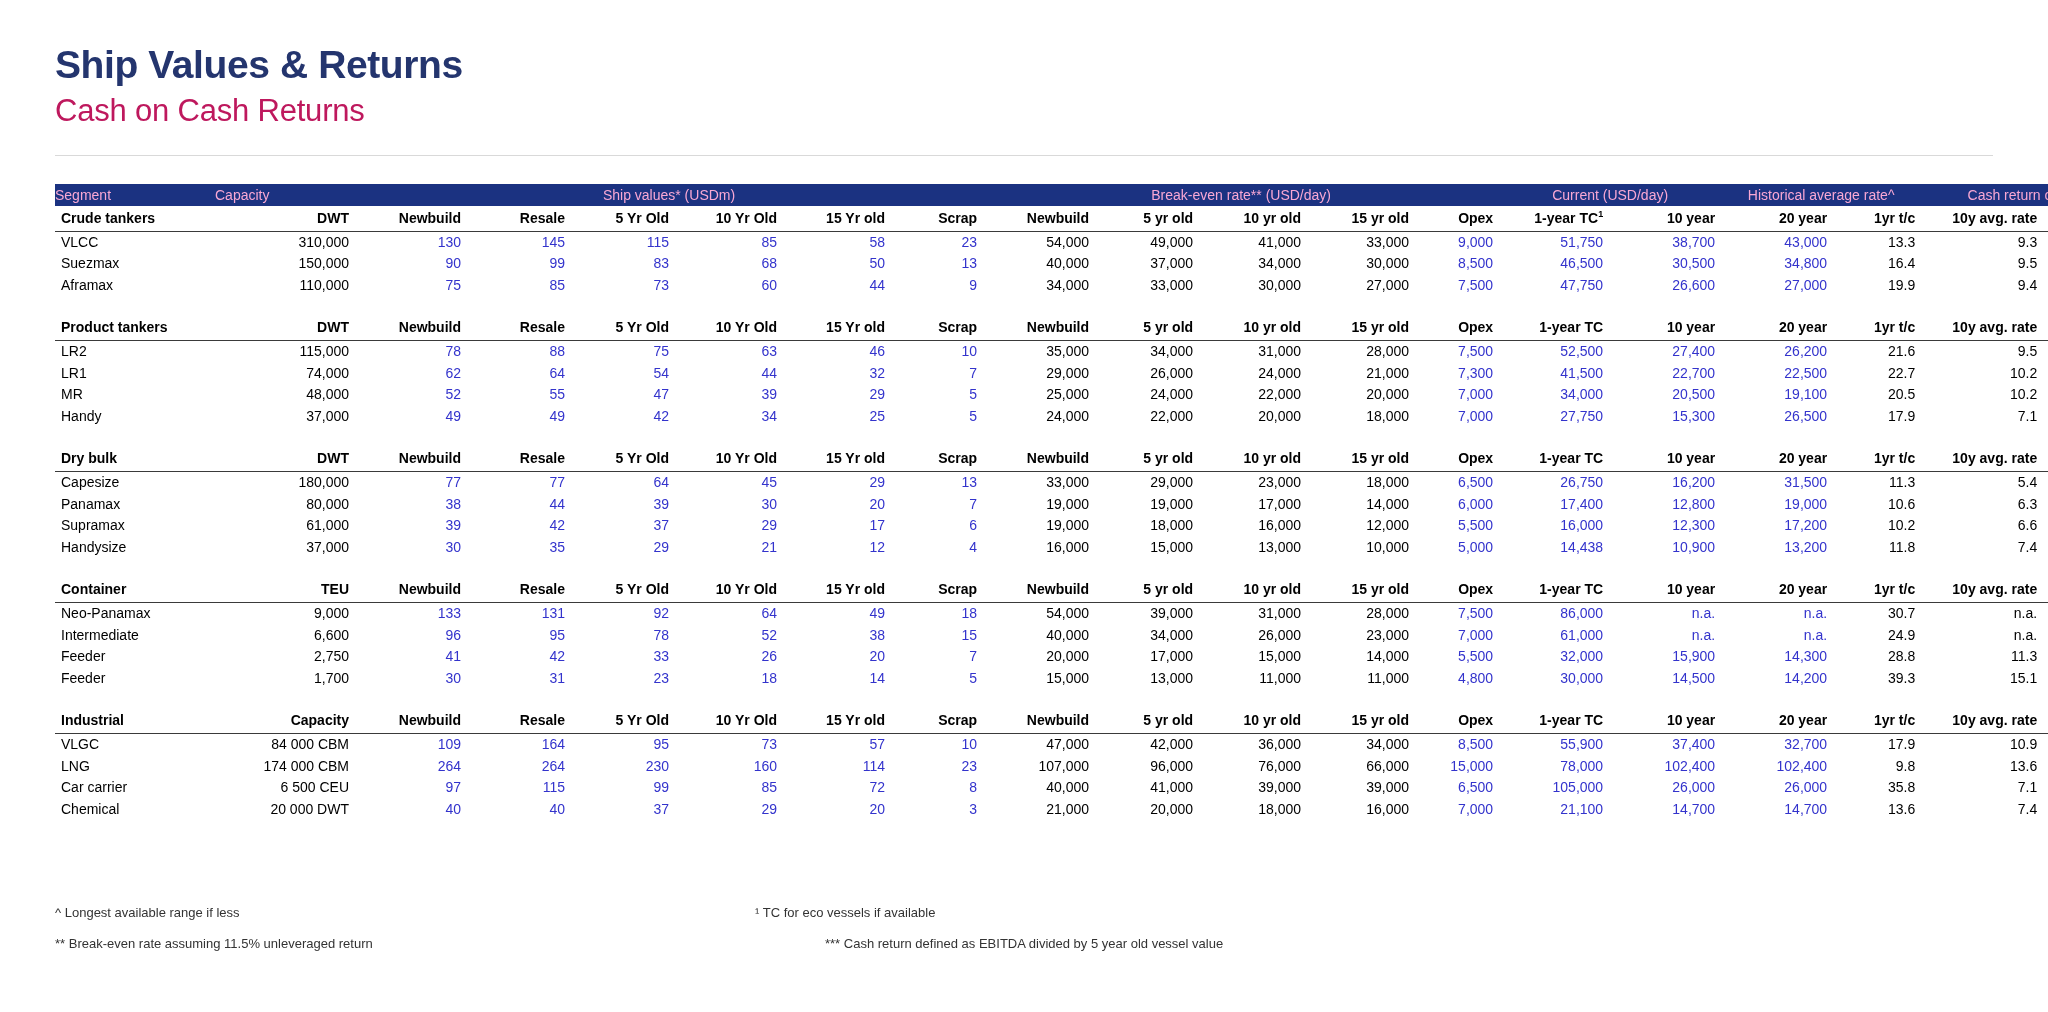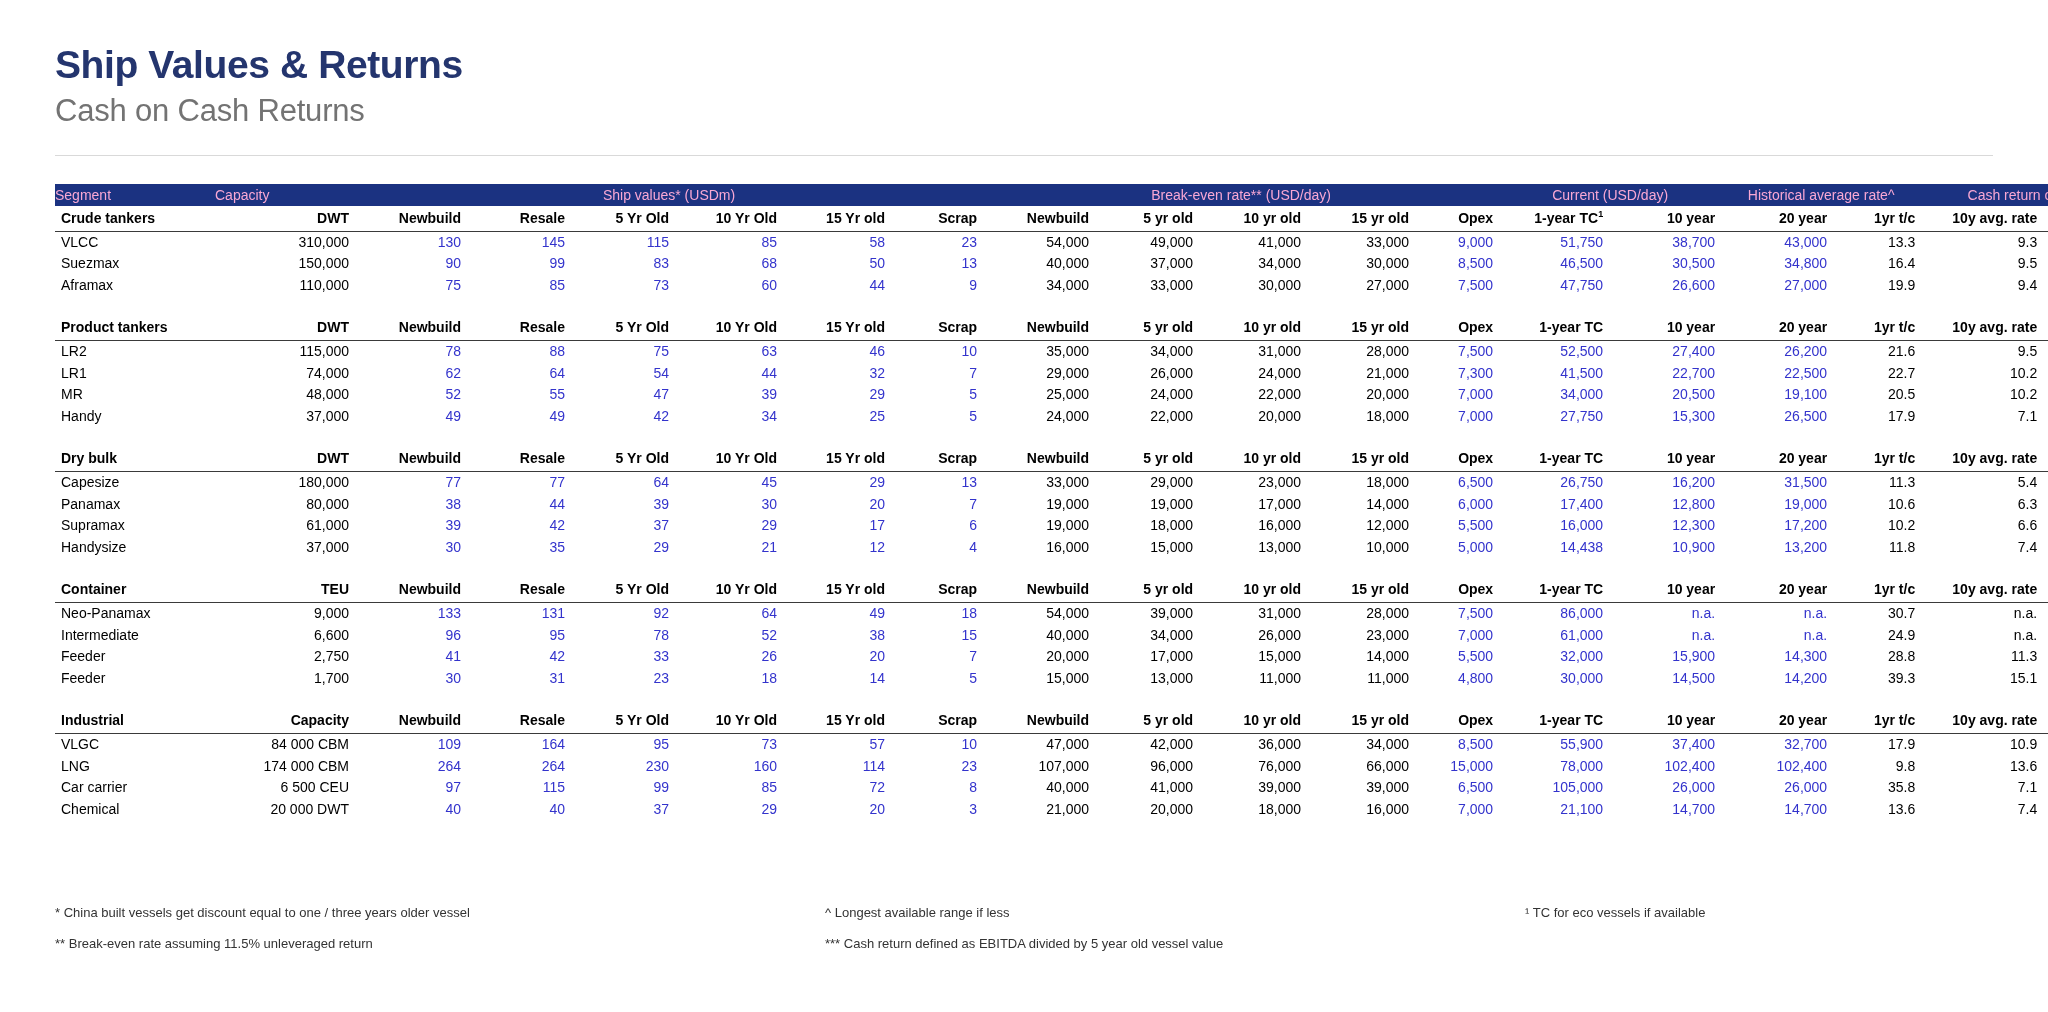--- a/index.html
+++ b/index.html
@@ -29,21 +29,21 @@
     font-size: 39px;
     font-weight: bold;
     color: #24356e;
     letter-spacing: -0.4px;
     line-height: 1.08;
     margin: 0;
   }
   .subtitle {
     font-size: 31px;
     font-weight: normal;
-    color: #737373;
+    color: #be185d;
     letter-spacing: -0.2px;
     line-height: 1.25;
     margin: 6px 0 0 0;
   }
   .header-rule {
     margin-top: 24px;
     border-top: 1px solid #d9d9d9;
     width: 100%;
   }
 
@@ -707,21 +707,20 @@
             <td class="black">13.6</td>
             <td class="black">7.4</td>
             <td class="black">7.4</td>
           </tr>
         </tbody>
     </table>
   </div>
 
   <div class="footnotes">
     <div class="fn-row">
-      <div class="fn-col-a fn-note">* China built vessels get discount equal to one / three years older vessel</div>
       <div class="fn-col-b fn-note">^ Longest available range if less</div>
       <div class="fn-col-c fn-note">¹ TC for eco vessels if available</div>
     </div>
     <div class="fn-row">
       <div class="fn-col-a fn-note">** Break-even rate assuming 11.5% unleveraged return</div>
       <div class="fn-col-b fn-note">*** Cash return defined as EBITDA divided by 5 year old vessel value</div>
       <div class="fn-col-c fn-note"></div>
     </div>
   </div>
 

